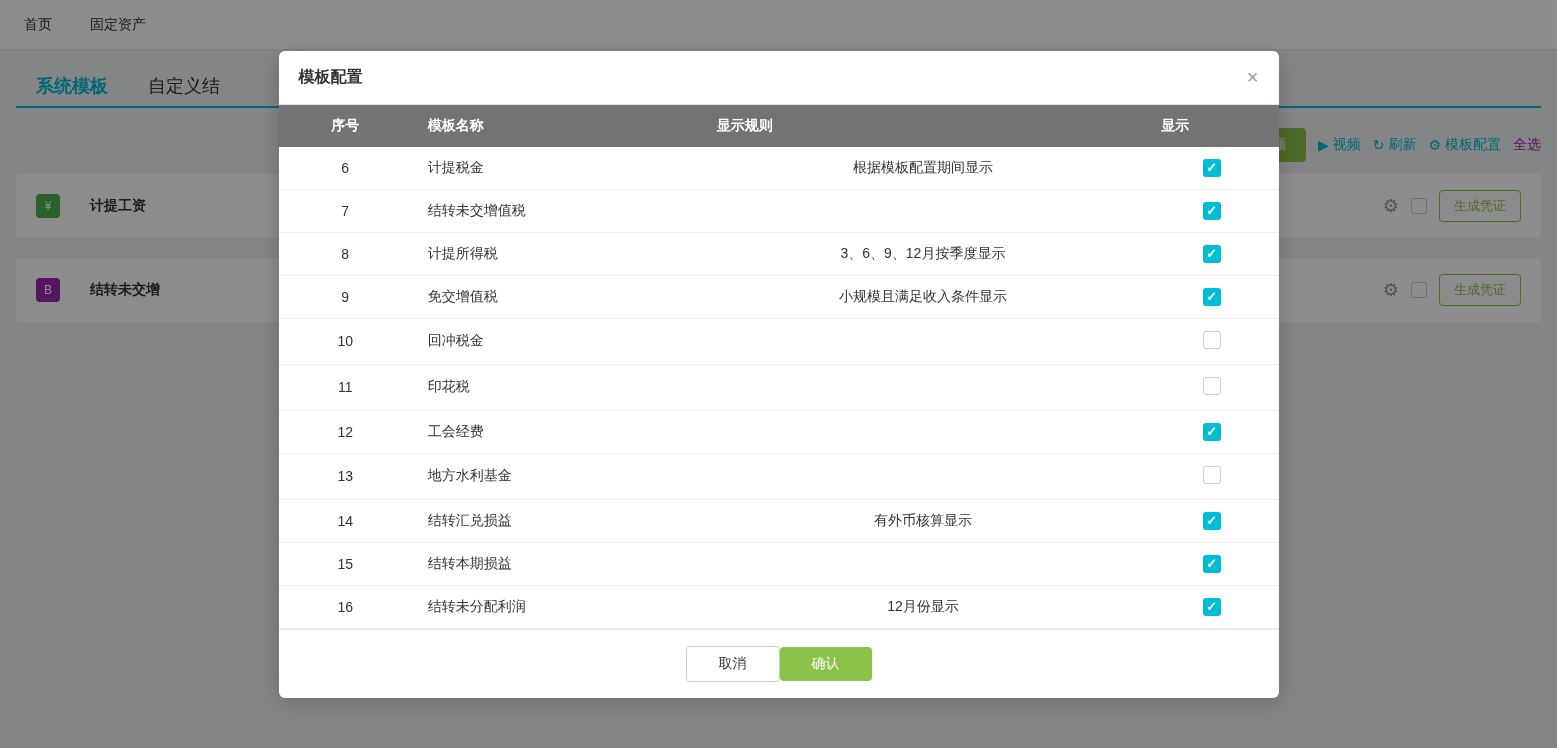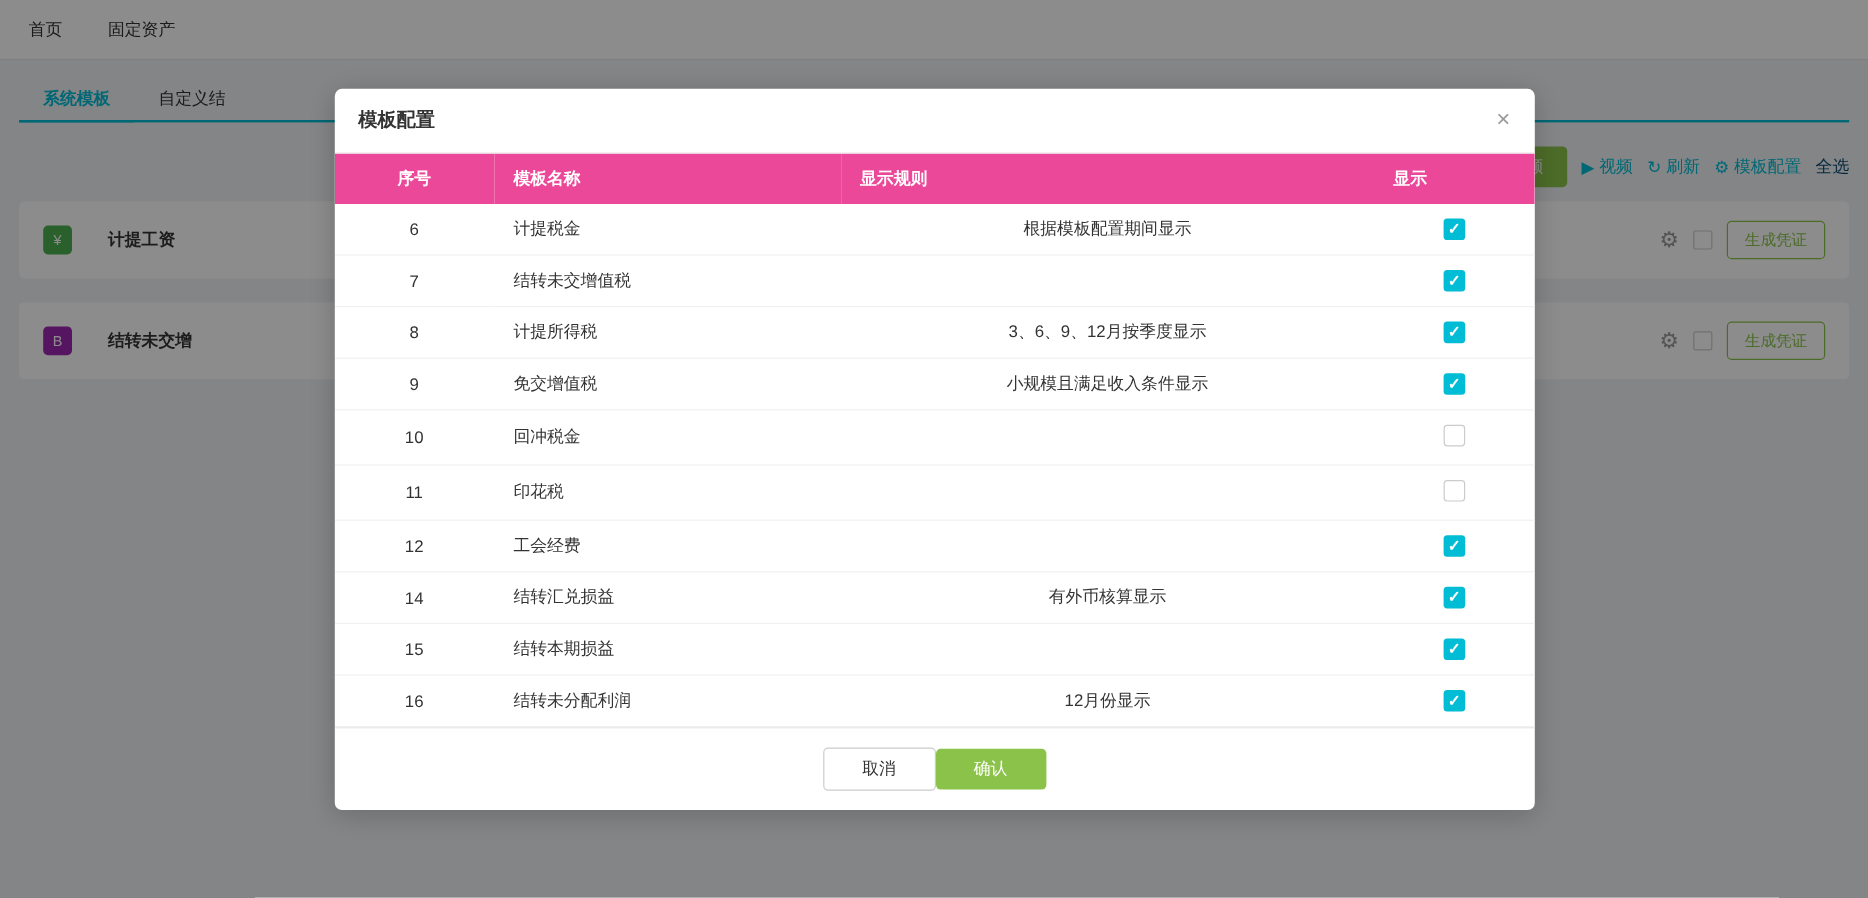--- a/index.html
+++ b/index.html
@@ -51,21 +51,21 @@
     
     .tabs-row {
       display: flex;
       align-items: center;
       gap: 0;
       border-bottom: 2px solid #00bcd4;
       margin-bottom: 0;
     }
     .tab-item {
       padding: 8px 20px;
-      font-size: 14px;
+      font-size: 18px;
       color: #333;
       cursor: pointer;
       border-bottom: 2px solid transparent;
       margin-bottom: -2px;
     }
     .tab-item.active {
       color: #00bcd4;
       border-bottom: 2px solid #00bcd4;
       font-weight: bold;
     }
@@ -111,21 +111,21 @@
       color: #00bcd4;
       background: none;
       border: none;
       font-size: 14px;
       cursor: pointer;
       display: flex;
       align-items: center;
       gap: 4px;
     }
     .btn-select-all {
-      color: #0c4a6e;
+      color: #a21caf;
       background: none;
       border: none;
       font-size: 14px;
       cursor: pointer;
     }
 
     
     .card {
       background: #fff;
       border-radius: 4px;
@@ -229,21 +229,21 @@
       overflow-y: auto;
       max-height: 580px;
     }
 
     
     .config-table {
       width: 100%;
       border-collapse: collapse;
     }
     .config-table thead tr {
-      background: #ec4899;
+      background: #737373;
     }
     .config-table thead th {
       padding: 12px 16px;
       color: #fff;
       font-weight: bold;
       font-size: 14px;
       text-align: left;
     }
     .config-table thead th:first-child { text-align: center; }
     .config-table tbody tr {
@@ -445,20 +445,26 @@
               <td></td>
               <td style="text-align: center;"><div class="empty-checkbox"></div></td>
             </tr>
             <tr>
               <td>12</td>
               <td>工会经费</td>
               <td></td>
               <td style="text-align: center;"><div class="teal-checkbox"></div></td>
             </tr>
             <tr>
+              <td>13</td>
+              <td>地方水利基金</td>
+              <td></td>
+              <td style="text-align: center;"><div class="empty-checkbox"></div></td>
+            </tr>
+            <tr>
               <td>14</td>
               <td>结转汇兑损益</td>
               <td>有外币核算显示</td>
               <td style="text-align: center;"><div class="teal-checkbox"></div></td>
             </tr>
             <tr>
               <td>15</td>
               <td>结转本期损益</td>
               <td></td>
               <td style="text-align: center;"><div class="teal-checkbox"></div></td>

